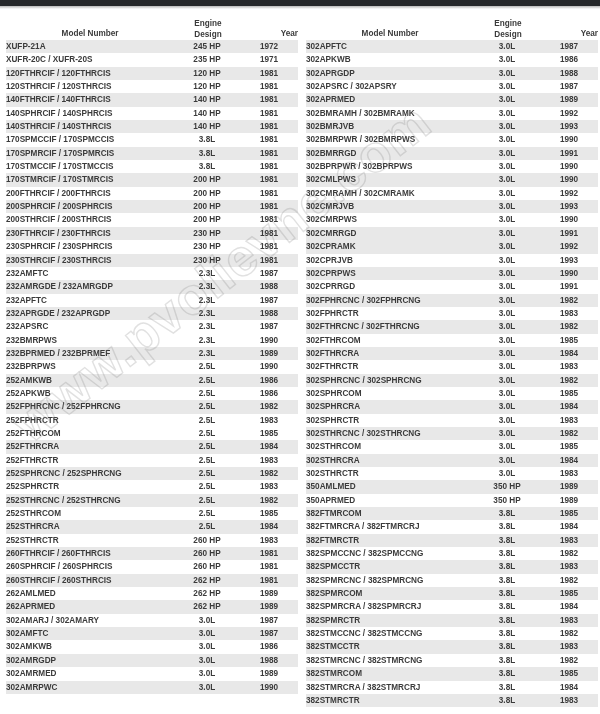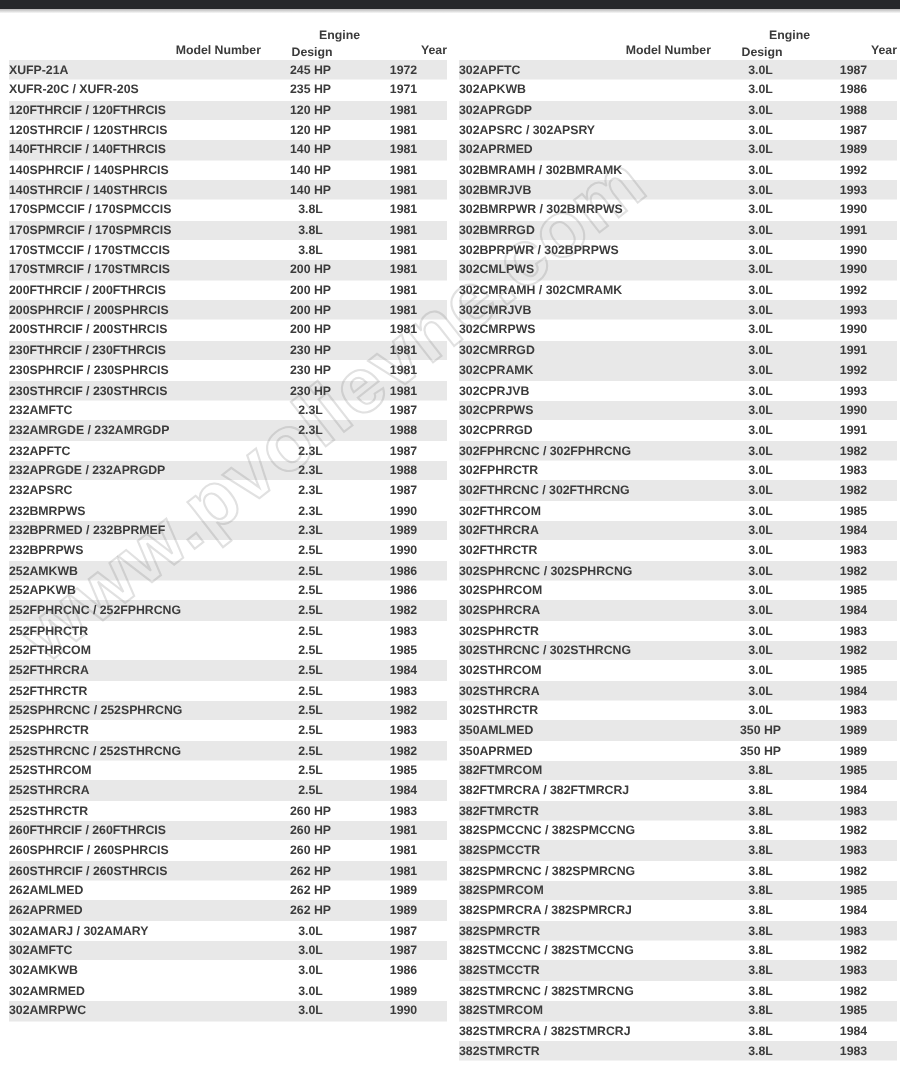--- a/index.html
+++ b/index.html
@@ -108,35 +108,35 @@
     width: 66px;
     text-align: center;
   }
   th.c-year, td.c-year {
     width: 54px;
     text-align: center;
   }
   thead th.c-engine .stack-top {
     display: block;
     line-height: 10px;
-    text-align: right;
+    text-align: center;
     padding-left: 2px;
   }
   thead th.c-engine .stack-bot {
     display: block;
     line-height: 11px;
     text-align: center;
     padding-left: 2px;
   }
   thead th.c-year {
     text-align: right;
     padding-left: 4px;
   }
   thead th.c-model {
-    text-align: right;
+    text-align: center;
   }
   thead tr.head-row th {
     height: 31px;
     vertical-align: bottom;
   }
   tbody tr.alt td {
     background: #e8e8e8;
   }
   tbody tr td {
     background: #ffffff;
@@ -392,20 +392,25 @@
             <tr class="alt">
               <td class="c-model">302AMFTC</td>
               <td class="c-engine">3.0L</td>
               <td class="c-year">1987</td>
             </tr>
             <tr>
               <td class="c-model">302AMKWB</td>
               <td class="c-engine">3.0L</td>
               <td class="c-year">1986</td>
             </tr>
+            <tr class="alt">
+              <td class="c-model">302AMRGDP</td>
+              <td class="c-engine">3.0L</td>
+              <td class="c-year">1988</td>
+            </tr>
             <tr>
               <td class="c-model">302AMRMED</td>
               <td class="c-engine">3.0L</td>
               <td class="c-year">1989</td>
             </tr>
             <tr class="alt">
               <td class="c-model">302AMRPWC</td>
               <td class="c-engine">3.0L</td>
               <td class="c-year">1990</td>
             </tr>

